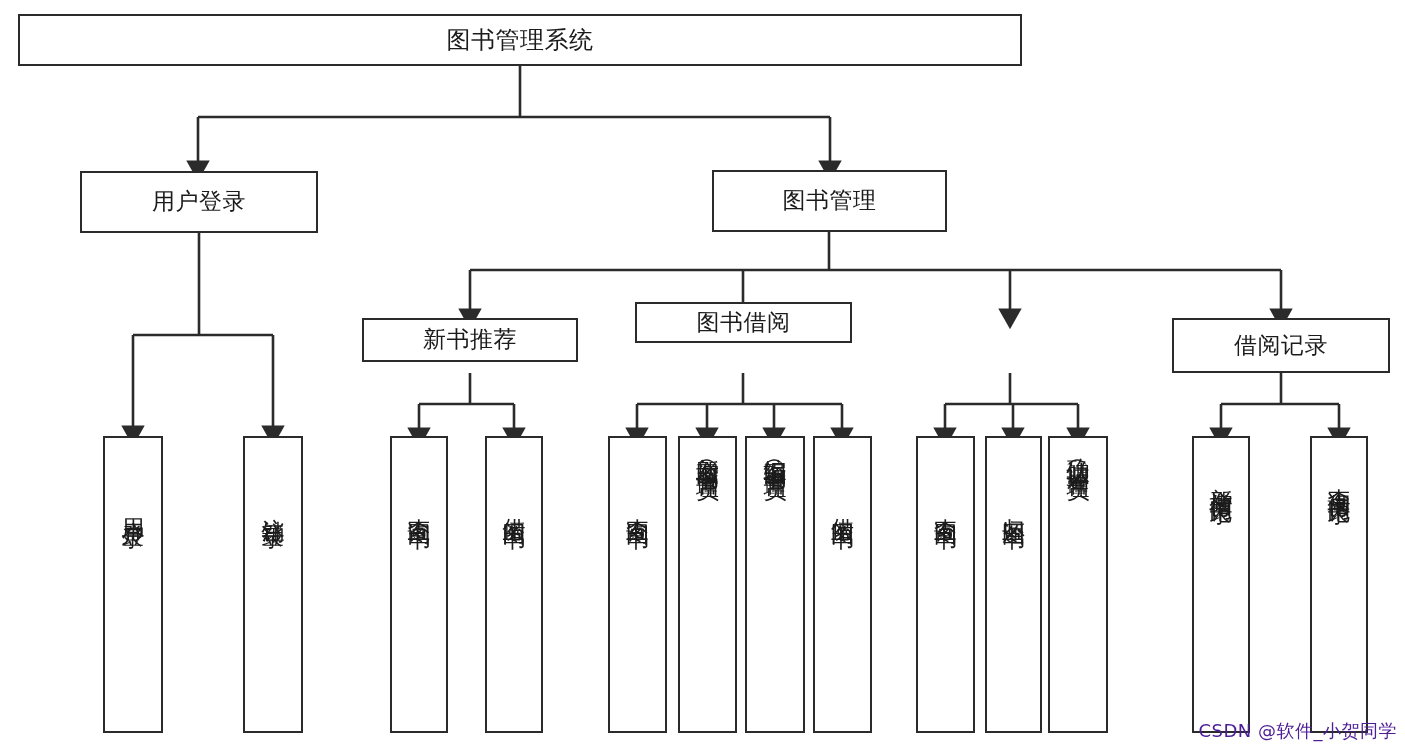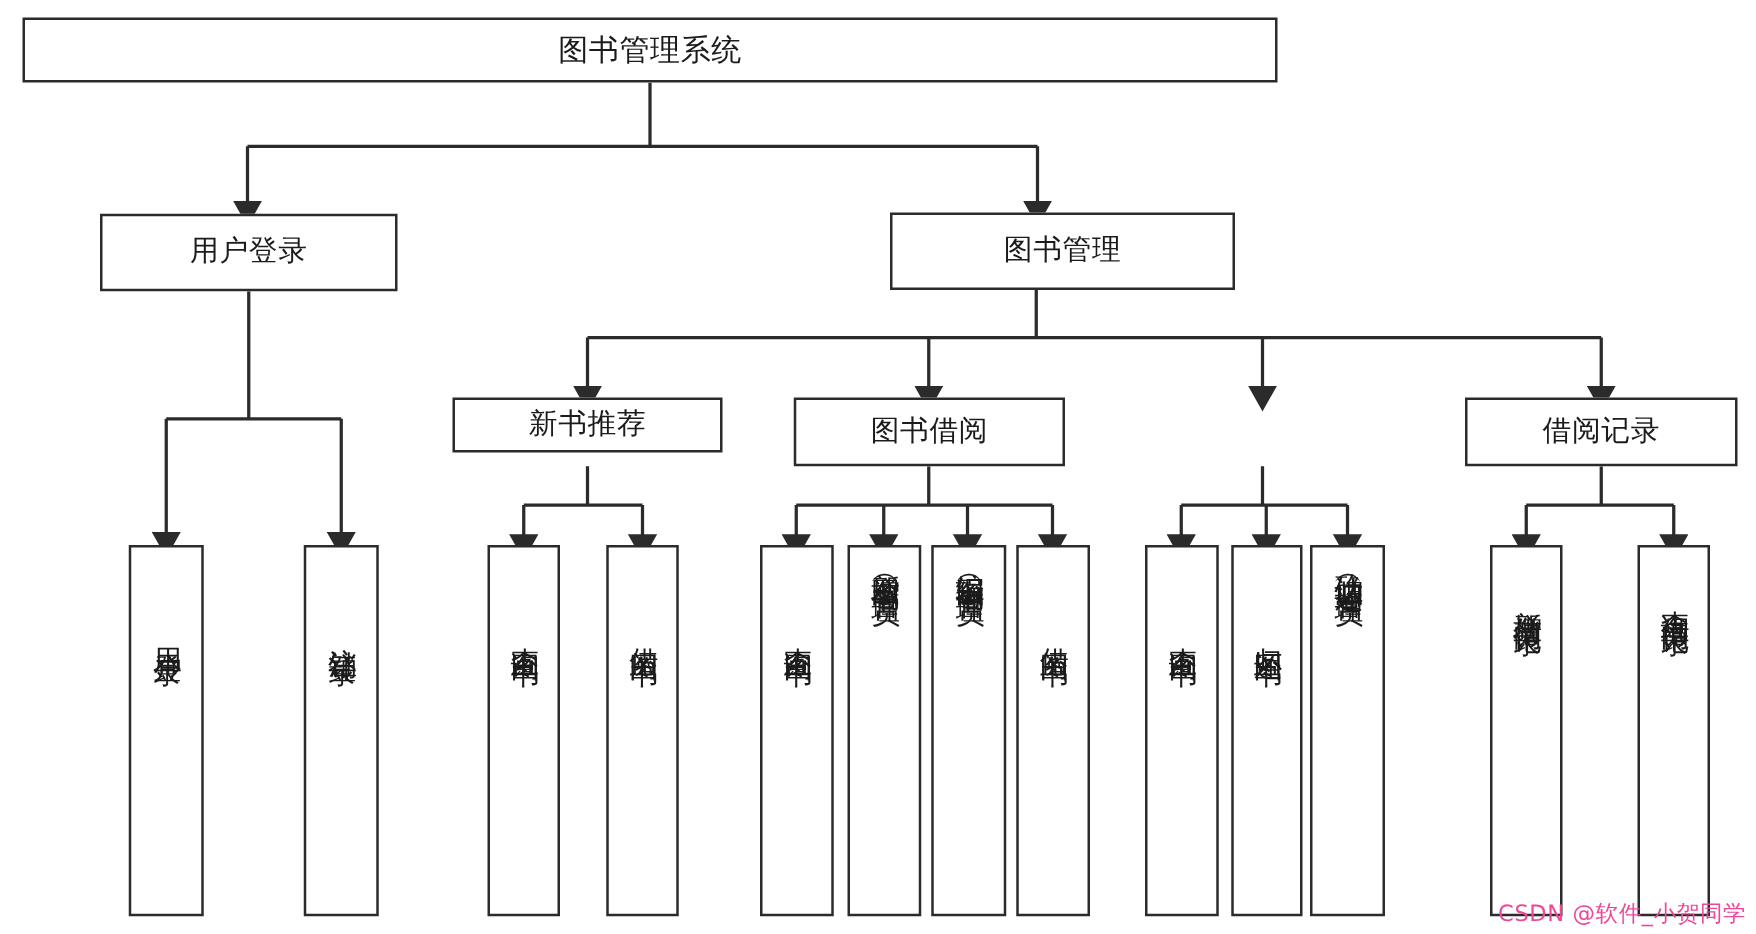--- a/index.html
+++ b/index.html
@@ -61,21 +61,21 @@
     white-space:nowrap;
   }
   
   .node.v.tall{ padding-top:2px; }
 
   #watermark{
     position:absolute;
     right:8px;
     bottom:4px;
     font-size:18px;
-    color:#ec4899;
+    color:#4c1d95;
     z-index:5;
     white-space:nowrap;
     letter-spacing:0.5px;
   }
 </style>
 </head>
 <body>
 
 <div id="canvas">
 
@@ -132,29 +132,29 @@
   </svg>
 
   <div class="node h root" style="left:18px; top:14px; width:1004px; height:52px;">
     <span class="label">图书管理系统</span>
   </div>
 
   <div class="node h" style="left:80px; top:171px; width:238px; height:62px;">
     <span class="label">用户登录</span>
   </div>
 
-  <div class="node h" style="left:712px; top:170px; width:276px; height:62px;">
+  <div class="node h" style="left:712px; top:170px; width:235px; height:62px;">
     <span class="label">图书管理</span>
   </div>
 
   <div class="node h" style="left:362px; top:318px; width:216px; height:44px;">
     <span class="label">新书推荐</span>
   </div>
 
-  <div class="node h" style="left:635px; top:318px; width:217px; height:55px;">
+  <div class="node h" style="left:635px; top:302px; width:217px; height:41px;">
     <span class="label">图书借阅</span>
   </div>
 
 
   <div class="node h" style="left:1172px; top:318px; width:218px; height:55px;">
     <span class="label">借阅记录</span>
   </div>
 
   <div class="node v" style="left:103px; top:436px; width:60px; height:297px; padding-top:62px;">
     <span class="label">用户登录</span>

